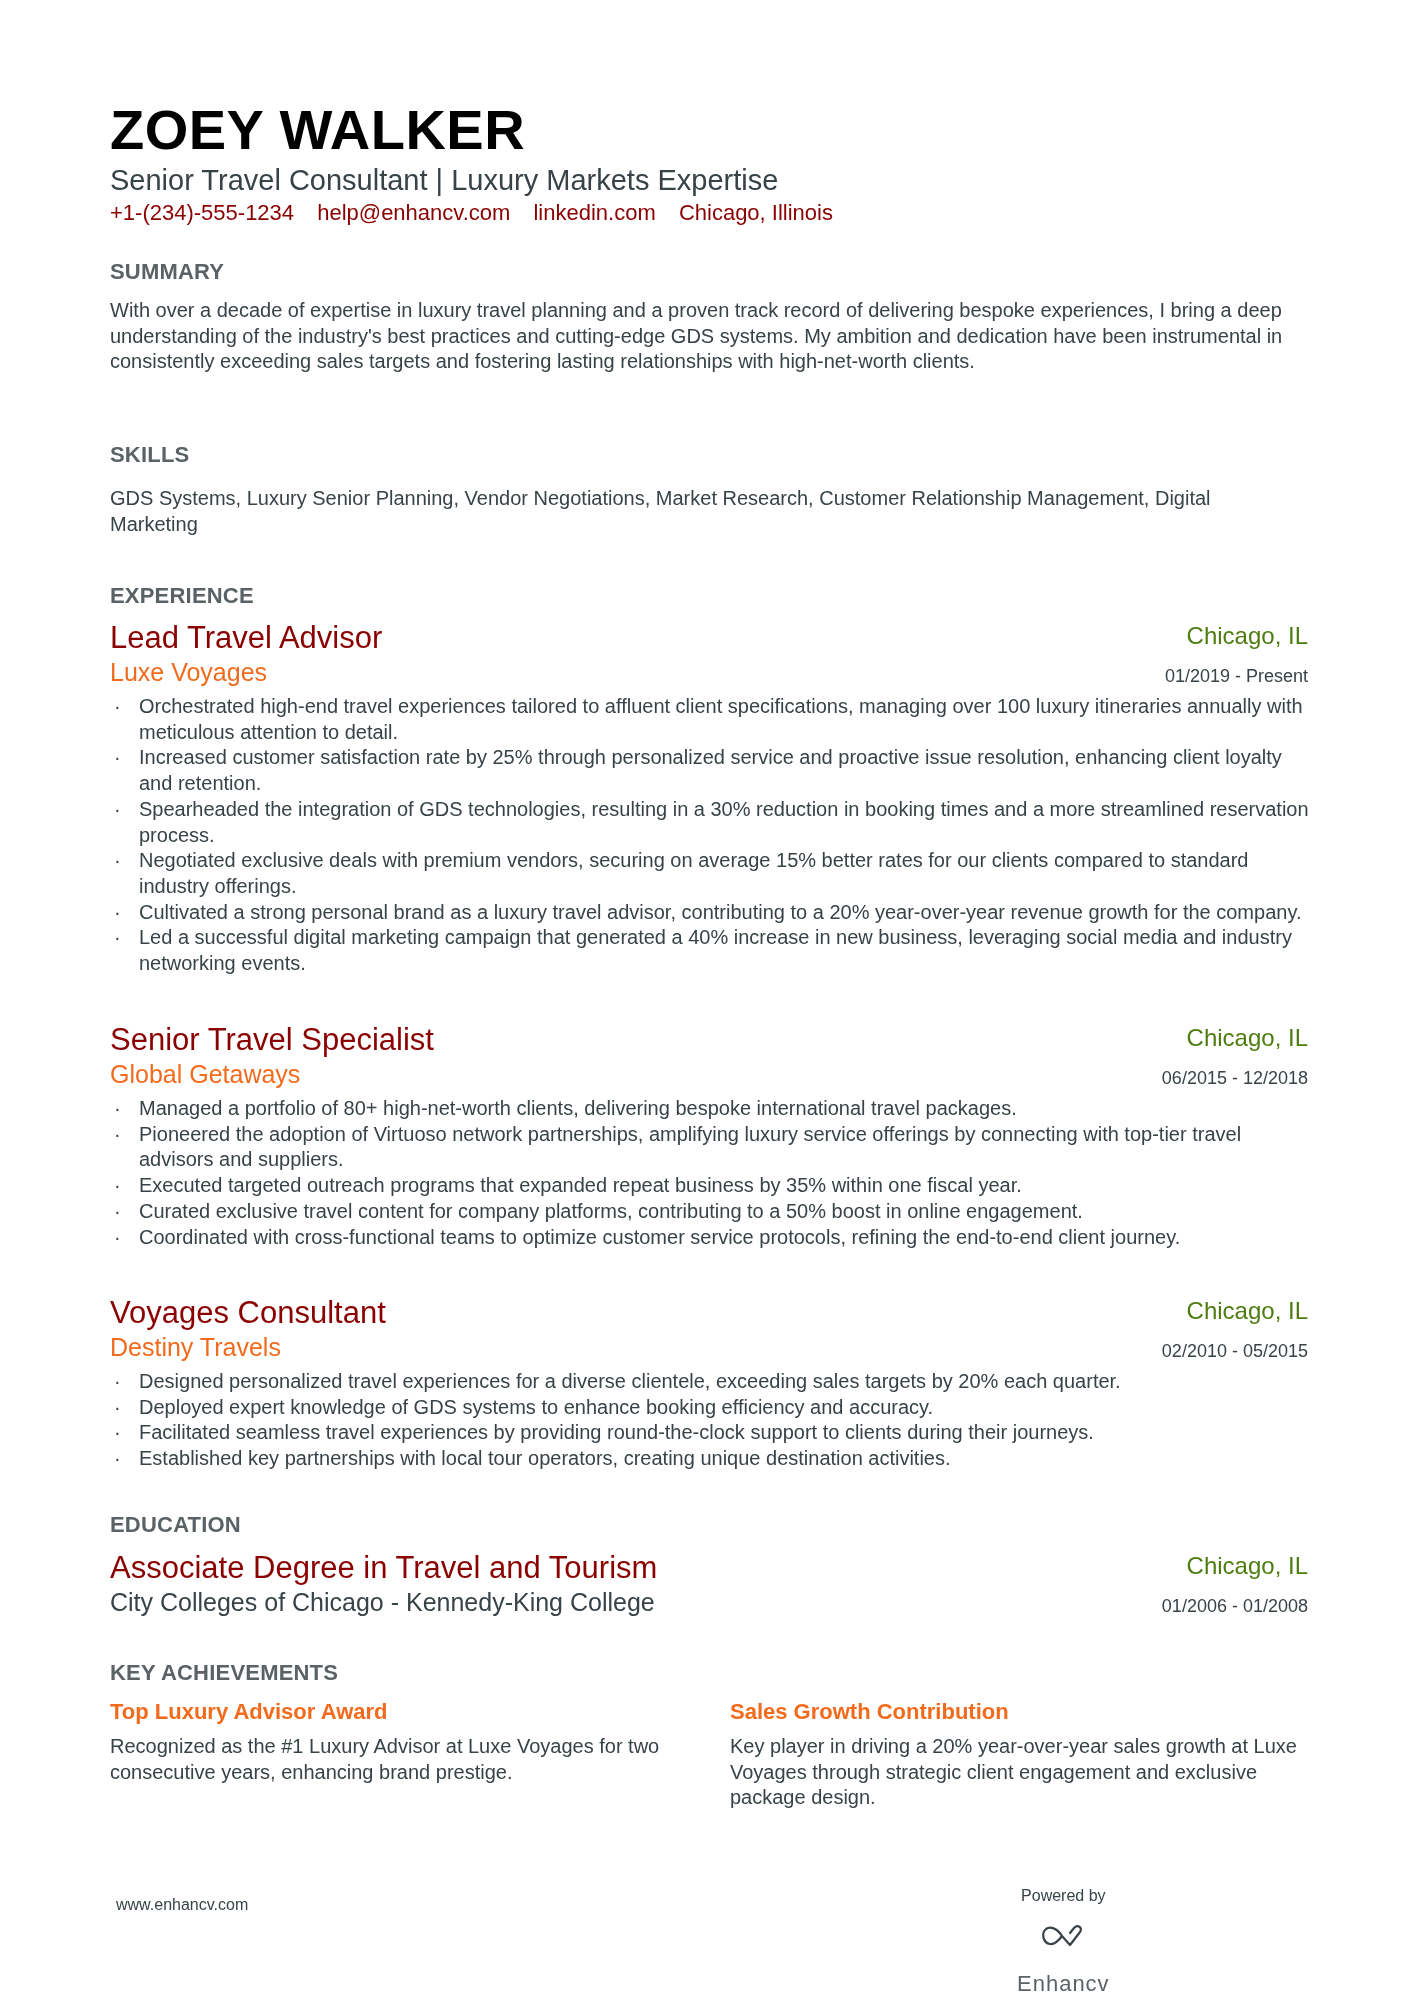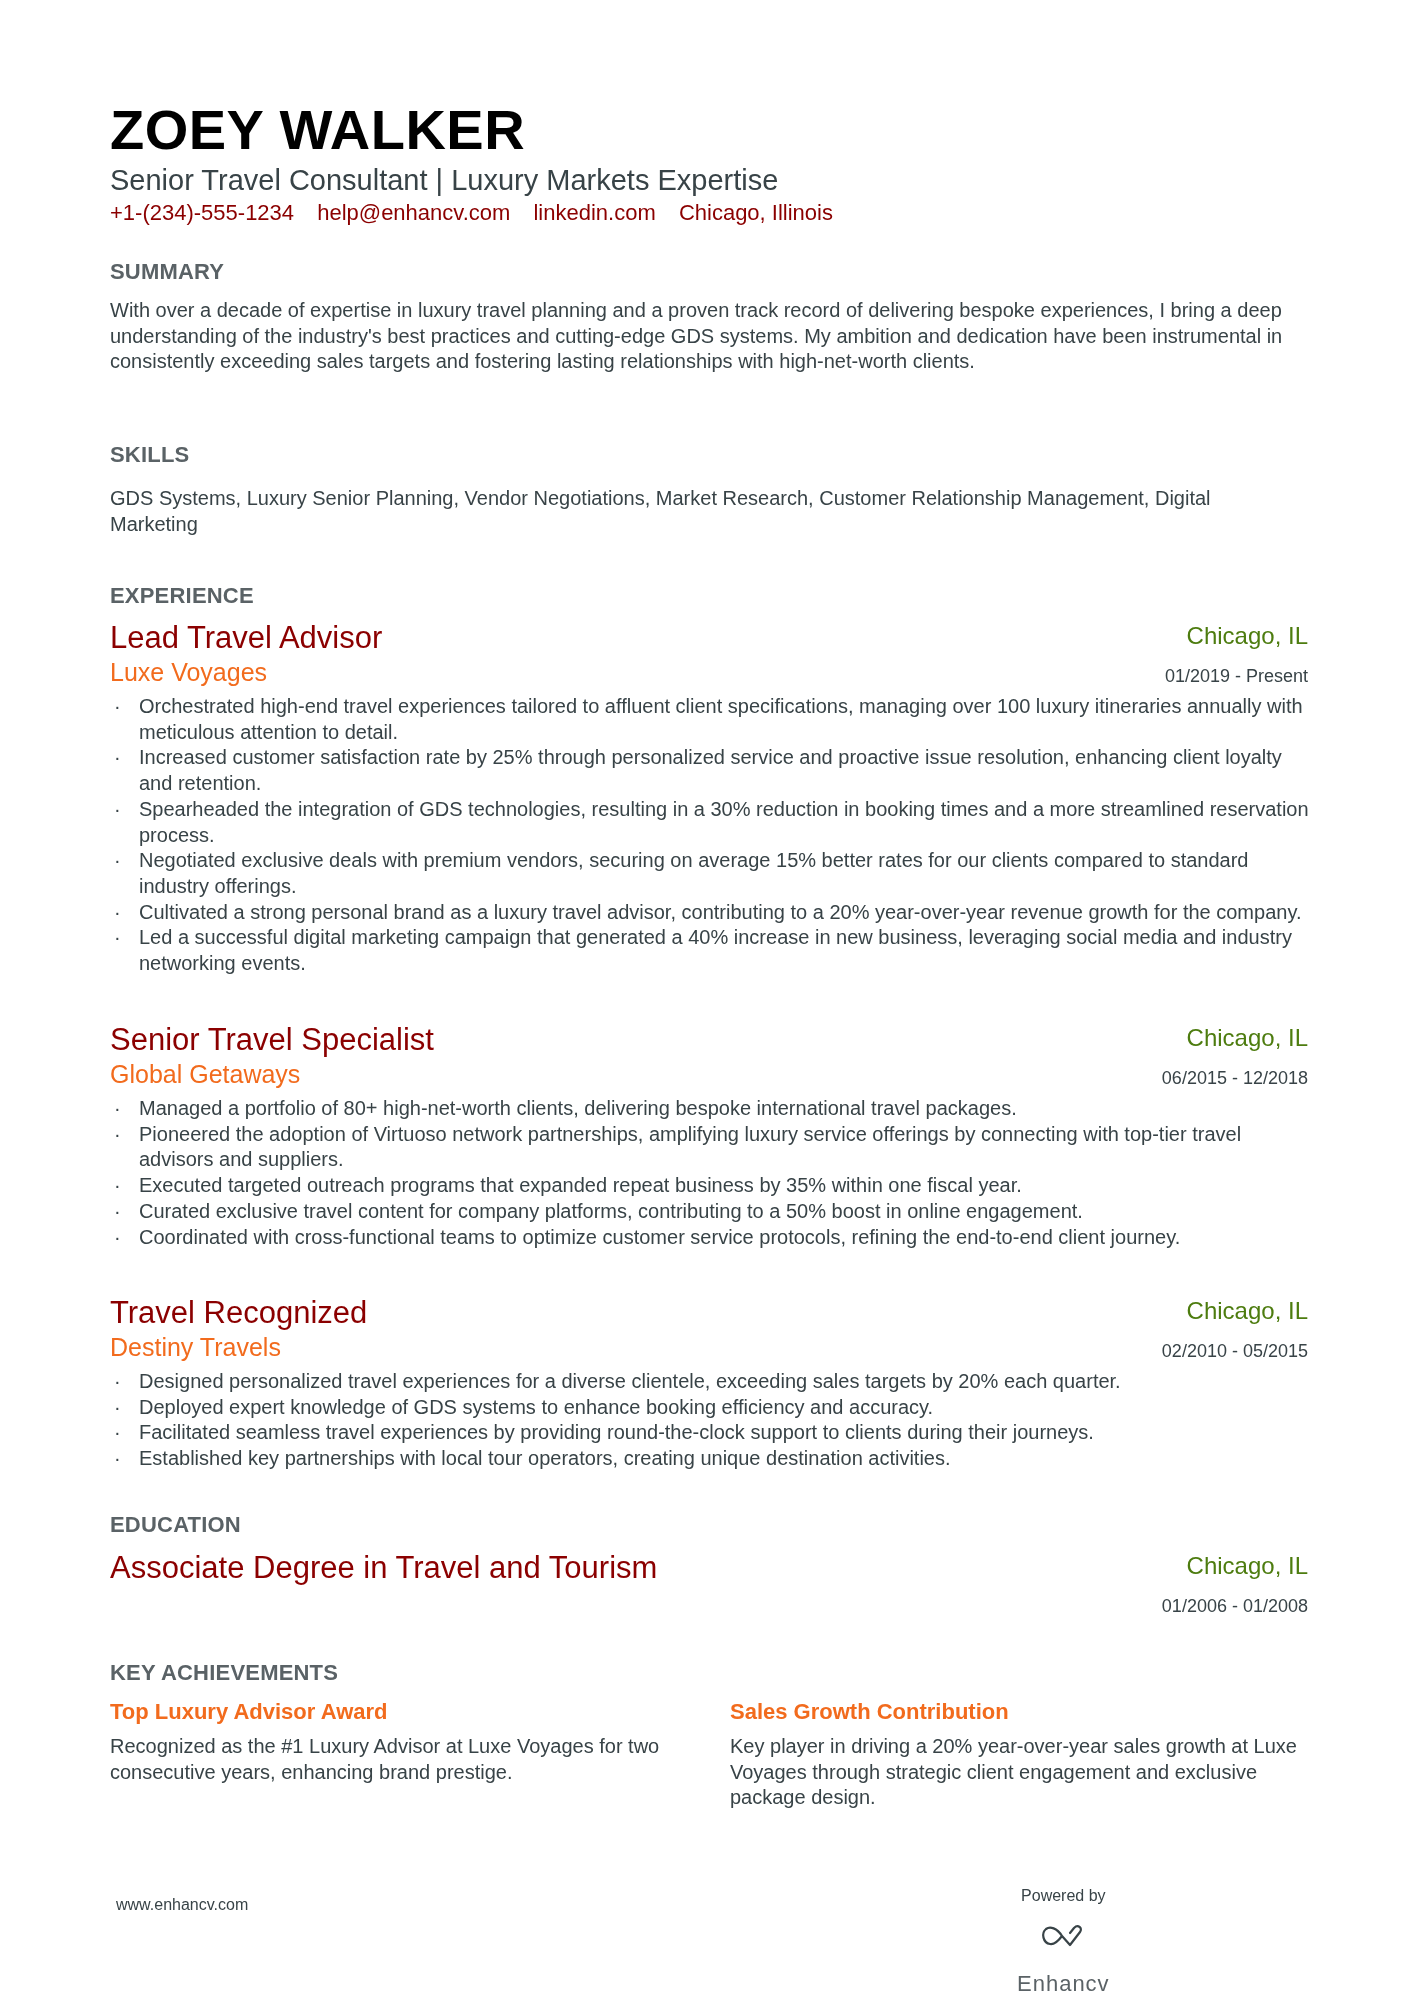--- a/index.html
+++ b/index.html
@@ -72,35 +72,36 @@
     <ul class="bullets">
       <li>Managed a portfolio of 80+ high-net-worth clients, delivering bespoke international travel packages.</li>
       <li>Pioneered the adoption of Virtuoso network partnerships, amplifying luxury service offerings by connecting with top-tier travel advisors and suppliers.</li>
       <li>Executed targeted outreach programs that expanded repeat business by 35% within one fiscal year.</li>
       <li>Curated exclusive travel content for company platforms, contributing to a 50% boost in online engagement.</li>
       <li>Coordinated with cross-functional teams to optimize customer service protocols, refining the end-to-end client journey.</li>
     </ul>
   </div>
 
   <div class="role" style="top:1295px">
-    <div class="title">Travel Recognized</div>
+    <div class="title">Voyages Consultant</div>
     <div class="company">Destiny Travels</div>
     <div class="loc">Chicago, IL</div>
     <div class="date">02/2010 - 05/2015</div>
     <ul class="bullets">
       <li>Designed personalized travel experiences for a diverse clientele, exceeding sales targets by 20% each quarter.</li>
       <li>Deployed expert knowledge of GDS systems to enhance booking efficiency and accuracy.</li>
       <li>Facilitated seamless travel experiences by providing round-the-clock support to clients during their journeys.</li>
       <li>Established key partnerships with local tour operators, creating unique destination activities.</li>
     </ul>
   </div>
 
   <div class="sec-title" style="top:1512px">EDUCATION</div>
   <div class="role" style="top:1550px">
     <div class="title">Associate Degree in Travel and Tourism</div>
+    <div class="edu-sub">City Colleges of Chicago - Kennedy-King College</div>
     <div class="loc">Chicago, IL</div>
     <div class="date">01/2006 - 01/2008</div>
   </div>
 
   <div class="sec-title" style="top:1660px">KEY ACHIEVEMENTS</div>
   <div class="ach" style="top:1698px; left:0;">
     <div class="t">Top Luxury Advisor Award</div>
     <div class="d">Recognized as the #1 Luxury Advisor at Luxe Voyages for two consecutive years, enhancing brand prestige.</div>
   </div>
   <div class="ach" style="top:1698px; left:620px;">

